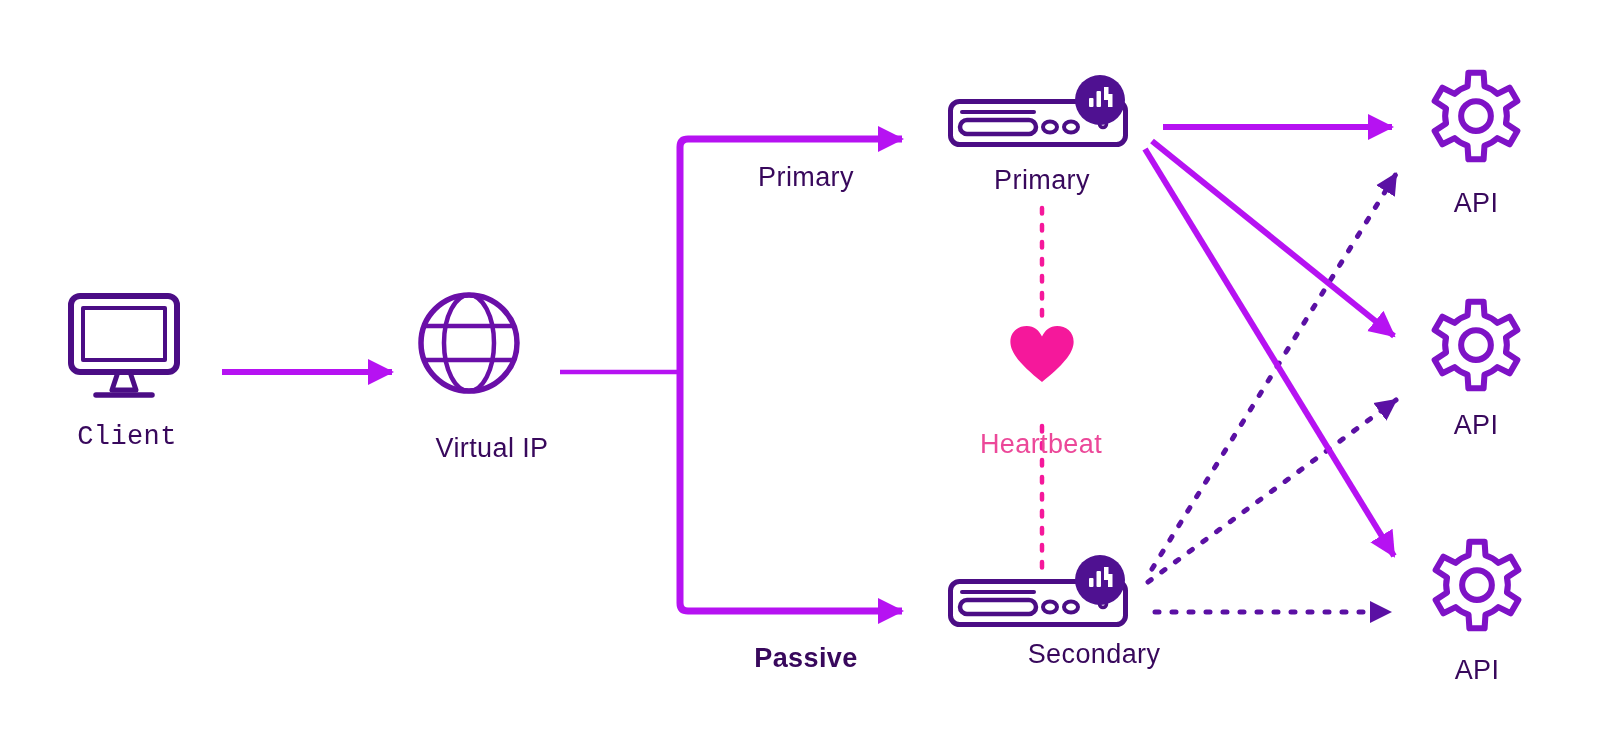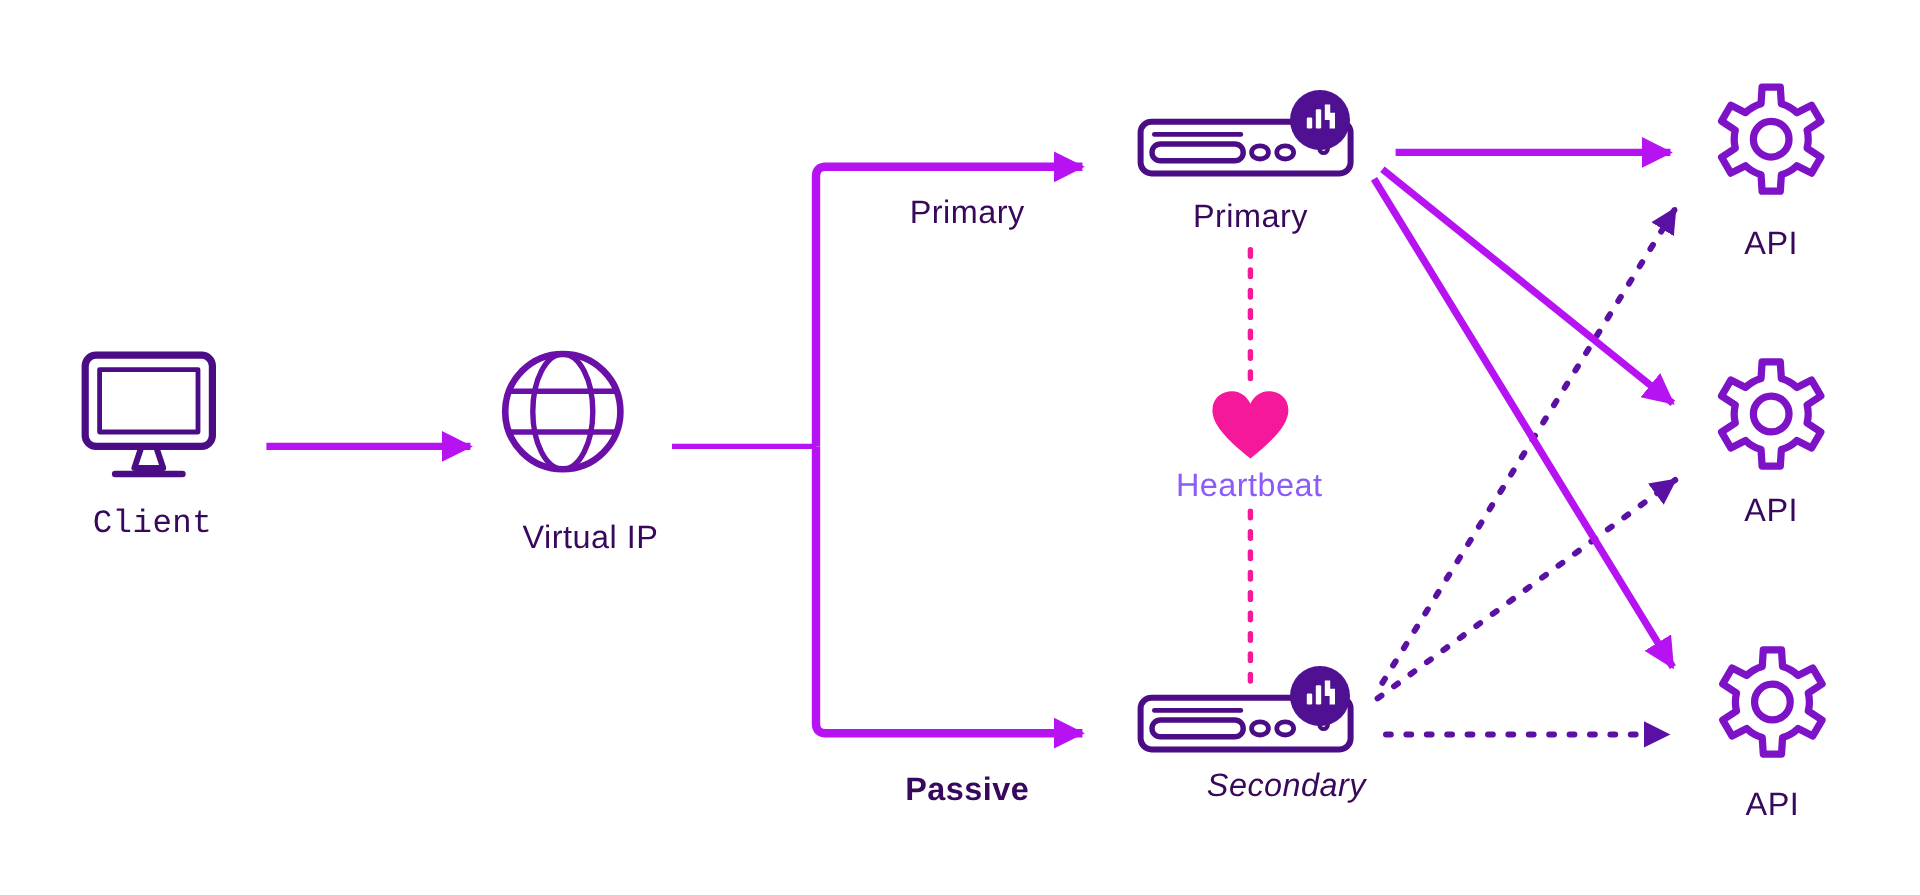--- a/index.html
+++ b/index.html
@@ -6,21 +6,21 @@
   #canvas{
     position:relative;width:1600px;height:746px;background:#ffffff;overflow:hidden;
     font-family:"Liberation Sans", sans-serif;
   }
   .layer{position:absolute;left:0;top:0;width:1600px;height:746px;}
   .node-icon{position:absolute;}
   .lbl{
     position:absolute;transform:translateX(-50%);white-space:nowrap;
     font-size:27px;line-height:27px;letter-spacing:0.4px;color:#38085C;
   }
-  .lbl.pink{color:#8b5cf6;}
+  .lbl.pink{color:#ec4899;margin-top:40px;}
   svg{display:block;overflow:visible;}
 </style>
 </head>
 <body>
 
 <div id="canvas">
 
   <svg class="layer" width="1600" height="746" viewBox="0 0 1600 746" fill="none">
     <defs>
       <marker id="mA" markerUnits="userSpaceOnUse" markerWidth="28" markerHeight="30" refX="24" refY="14" orient="auto">
@@ -120,21 +120,21 @@
   <div class="node-icon" style="left:1074px;top:554px;width:52px;height:52px;">
     <svg width="52" height="52" viewBox="0 0 52 52">
       <circle cx="26" cy="26" r="25" fill="#4F1191"></circle>
       <g fill="#FFFFFF">
         <rect x="15" y="24" width="4.5" height="9" rx="1"></rect>
         <rect x="22.5" y="17" width="4.5" height="16" rx="1"></rect>
         <path d="M30,13 h4.5 v7 h4 v13 h-4.5 v-7 h-4 z"></path>
       </g>
     </svg>
   </div>
-  <div class="lbl" style="left:1072px;top:641px;font-style:italic;">Secondary</div>
+  <div class="lbl" style="left:1094px;top:641px;">Secondary</div>
 
   <svg width="0" height="0" style="position:absolute;">
     <defs>
       <g id="gearShape" fill="none" stroke="#7E12C6" stroke-width="5.5" stroke-linejoin="round">
         <path d="M42.3,23.1 L43.1,10.6 L56.9,10.6 L57.7,23.1
                  A28,28 0 0 1 69.4,29.9 L80.6,24.3 L87.6,36.3 L77.2,43.2
                  A28,28 0 0 1 77.2,56.8 L87.6,63.7 L80.6,75.7 L69.4,70.1
                  A28,28 0 0 1 57.7,76.9 L56.9,89.4 L43.1,89.4 L42.3,76.9
                  A28,28 0 0 1 30.6,70.1 L19.4,75.7 L12.4,63.7 L22.8,56.8
                  A28,28 0 0 1 22.8,43.2 L12.4,36.3 L19.4,24.3 L30.6,29.9

